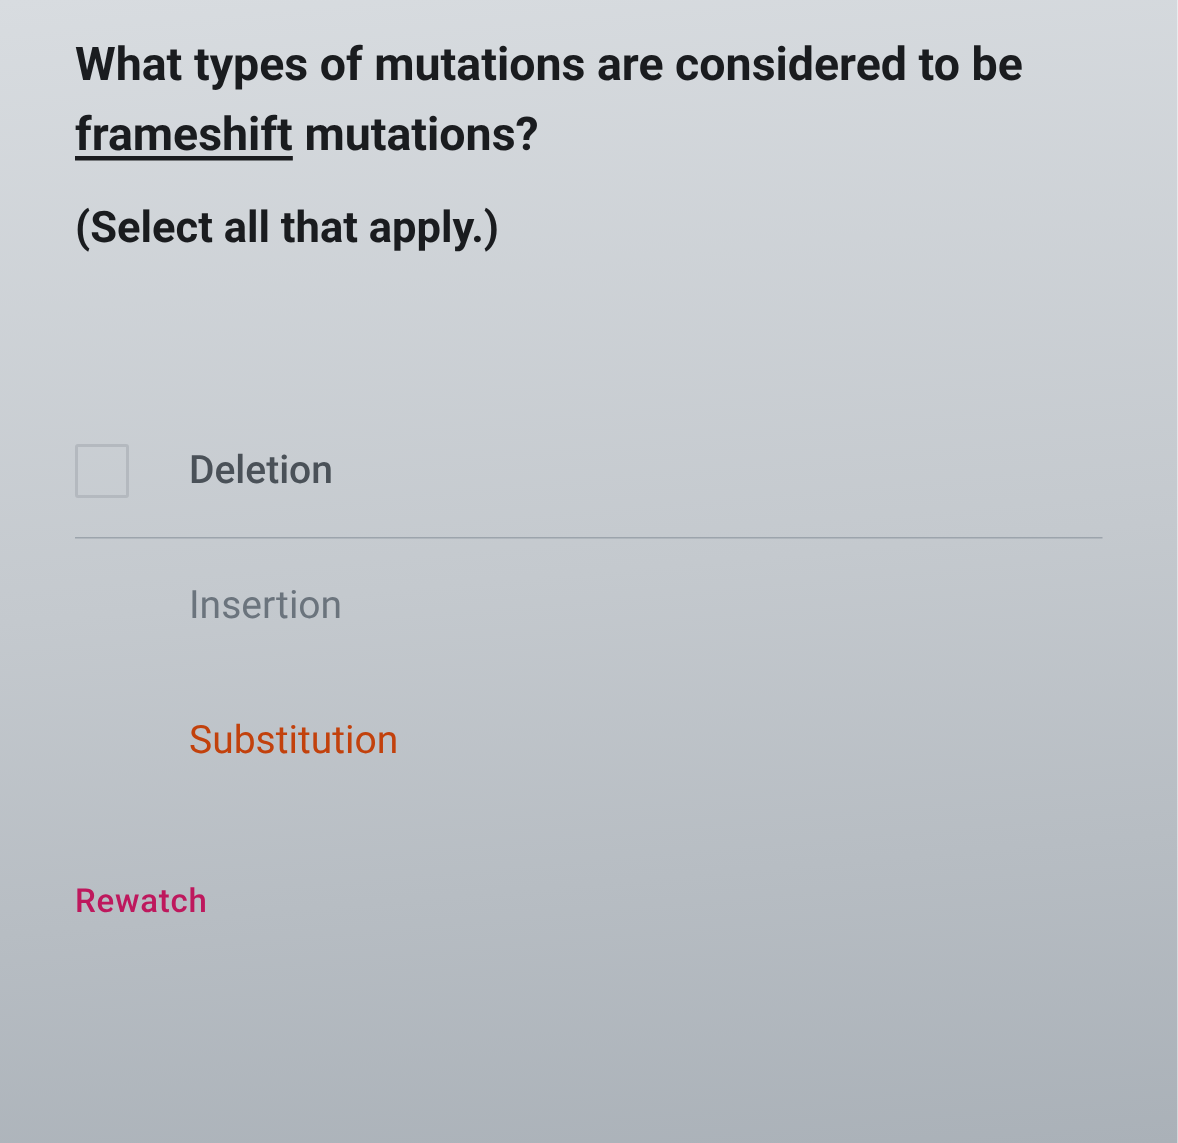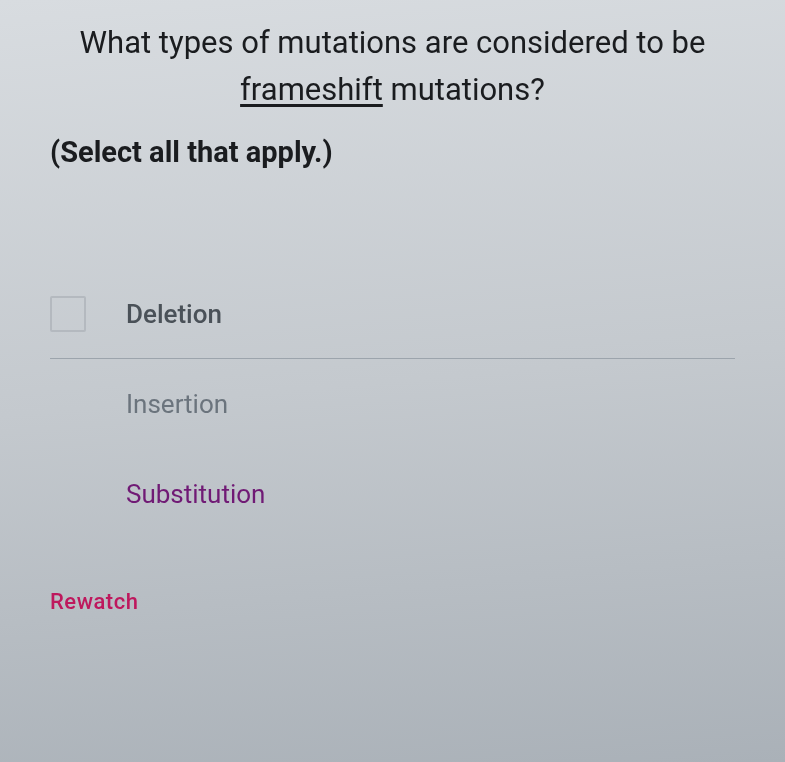--- a/index.html
+++ b/index.html
@@ -14,25 +14,24 @@
       height: 762px;
       padding: 20px 50px 0 50px;
       color: #1a1c1f;
       overflow: hidden;
     }
     .question-container {
       width: 100%;
     }
     .question-text {
       font-size: 31px;
-      font-weight: 400;
+      font-weight: 700;
       line-height: 1.5;
       color: #1a1c1f;
       margin-bottom: 22px;
-      text-align: center;
     }
     .frameshift {
       text-decoration: underline;
       text-decoration-thickness: 3px;
       text-underline-offset: 4px;
     }
     .instruction {
       font-size: 29px;
       font-weight: 700;
       color: #1a1c1f;
@@ -70,21 +69,21 @@
       font-size: 26px;
       font-weight: 500;
       color: #4a5158;
       cursor: pointer;
     }
     .option-label.faded {
       color: #6b747d;
       font-weight: 400;
     }
     .option-label.more-faded {
-      color: #701a75;
+      color: #c2410c;
       font-weight: 400;
     }
     .rewatch {
       font-size: 22px;
       font-weight: 500;
       color: #be185d;
       margin-top: 50px;
       cursor: pointer;
       letter-spacing: 0.5px;
     }

